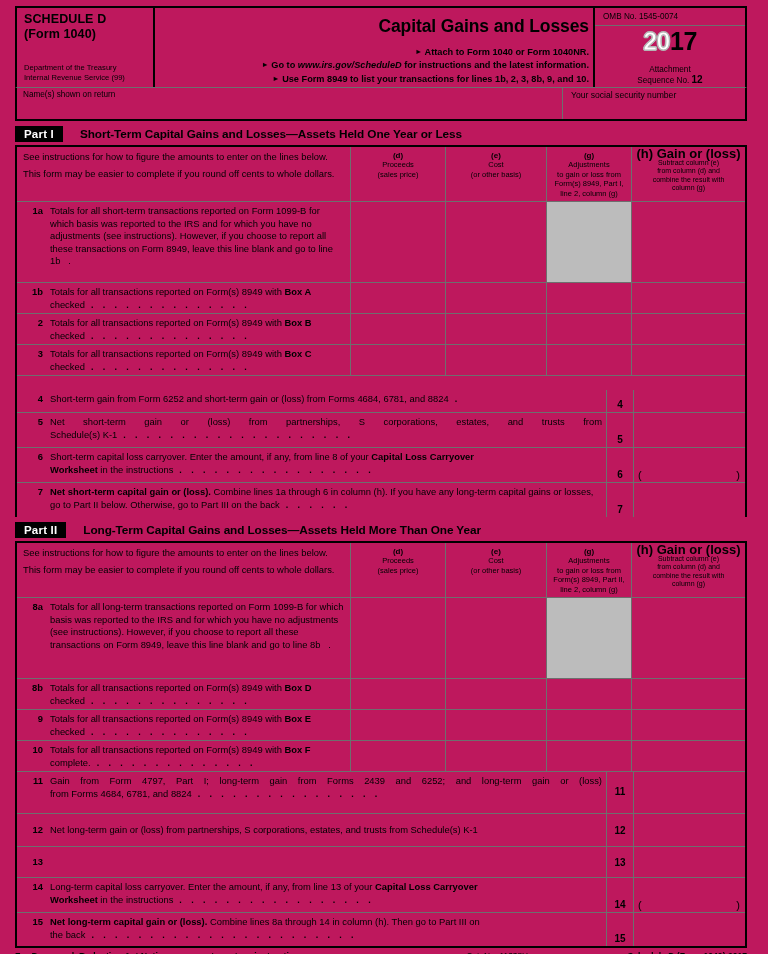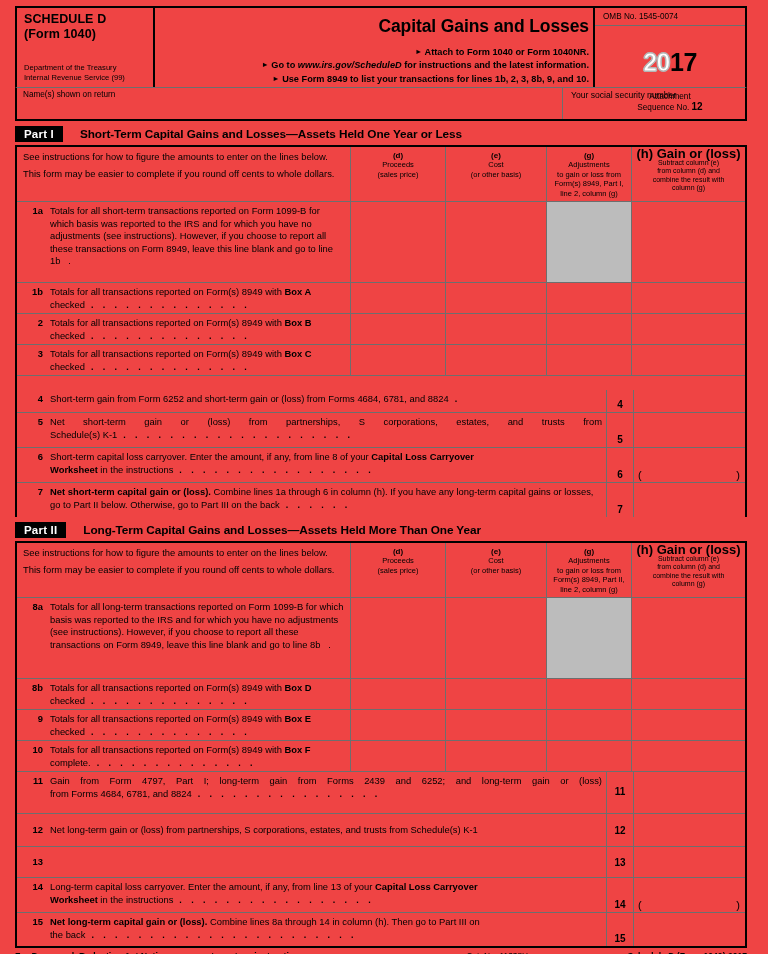--- a/index.html
+++ b/index.html
@@ -10,21 +10,21 @@
   }
   body {
     font-family: "Liberation Sans", sans-serif;
     color: #000;
     -webkit-font-smoothing: antialiased;
   }
   #page {
     position: relative;
     width: 768px;
     height: 954px;
-    background: #ef4444;
+    background: #be185d;
     overflow: hidden;
   }
   .form {
     position: absolute;
     left: 15px;
     top: 6px;
     width: 732px;
   }
   .bb  { border-bottom: 1px solid #6e6e6e; }
 
@@ -76,21 +76,20 @@
     line-height: 12.4px;
   }
   .sub-lines i { font-style: italic; }
   .arrow { font-size: 7.4px; position: relative; top: -1px; }
 
   .hdr-right {
     width: 150px;
     box-sizing: border-box;
     display: flex;
     flex-direction: column;
-    gap: 21px;
   }
   .omb {
     font-size: 8.2px;
     padding: 4px 0 4px 8px;
     border-bottom: 1px solid #6e6e6e;
   }
   .yearbox {
     flex: 1;
     text-align: center;
     padding-top: 3px;
@@ -103,21 +102,21 @@
   }
   .year .y20 {
     color: #fff;
     -webkit-text-stroke: 1px #b4b4b4;
     text-shadow:
       -1px 0 #b4b4b4, 1px 0 #b4b4b4, 0 -1px #b4b4b4, 0 1px #b4b4b4;
   }
   .attach {
     font-size: 8.2px;
     line-height: 10px;
-    margin-top: 17px;
+    margin-top: 11px;
   }
   .attach b { font-size: 10px; }
 
   
   .namerow {
     display: flex;
     border-left: 2px solid #000;
     border-right: 2px solid #000;
     border-bottom: 2px solid #000;
     height: 33px;

